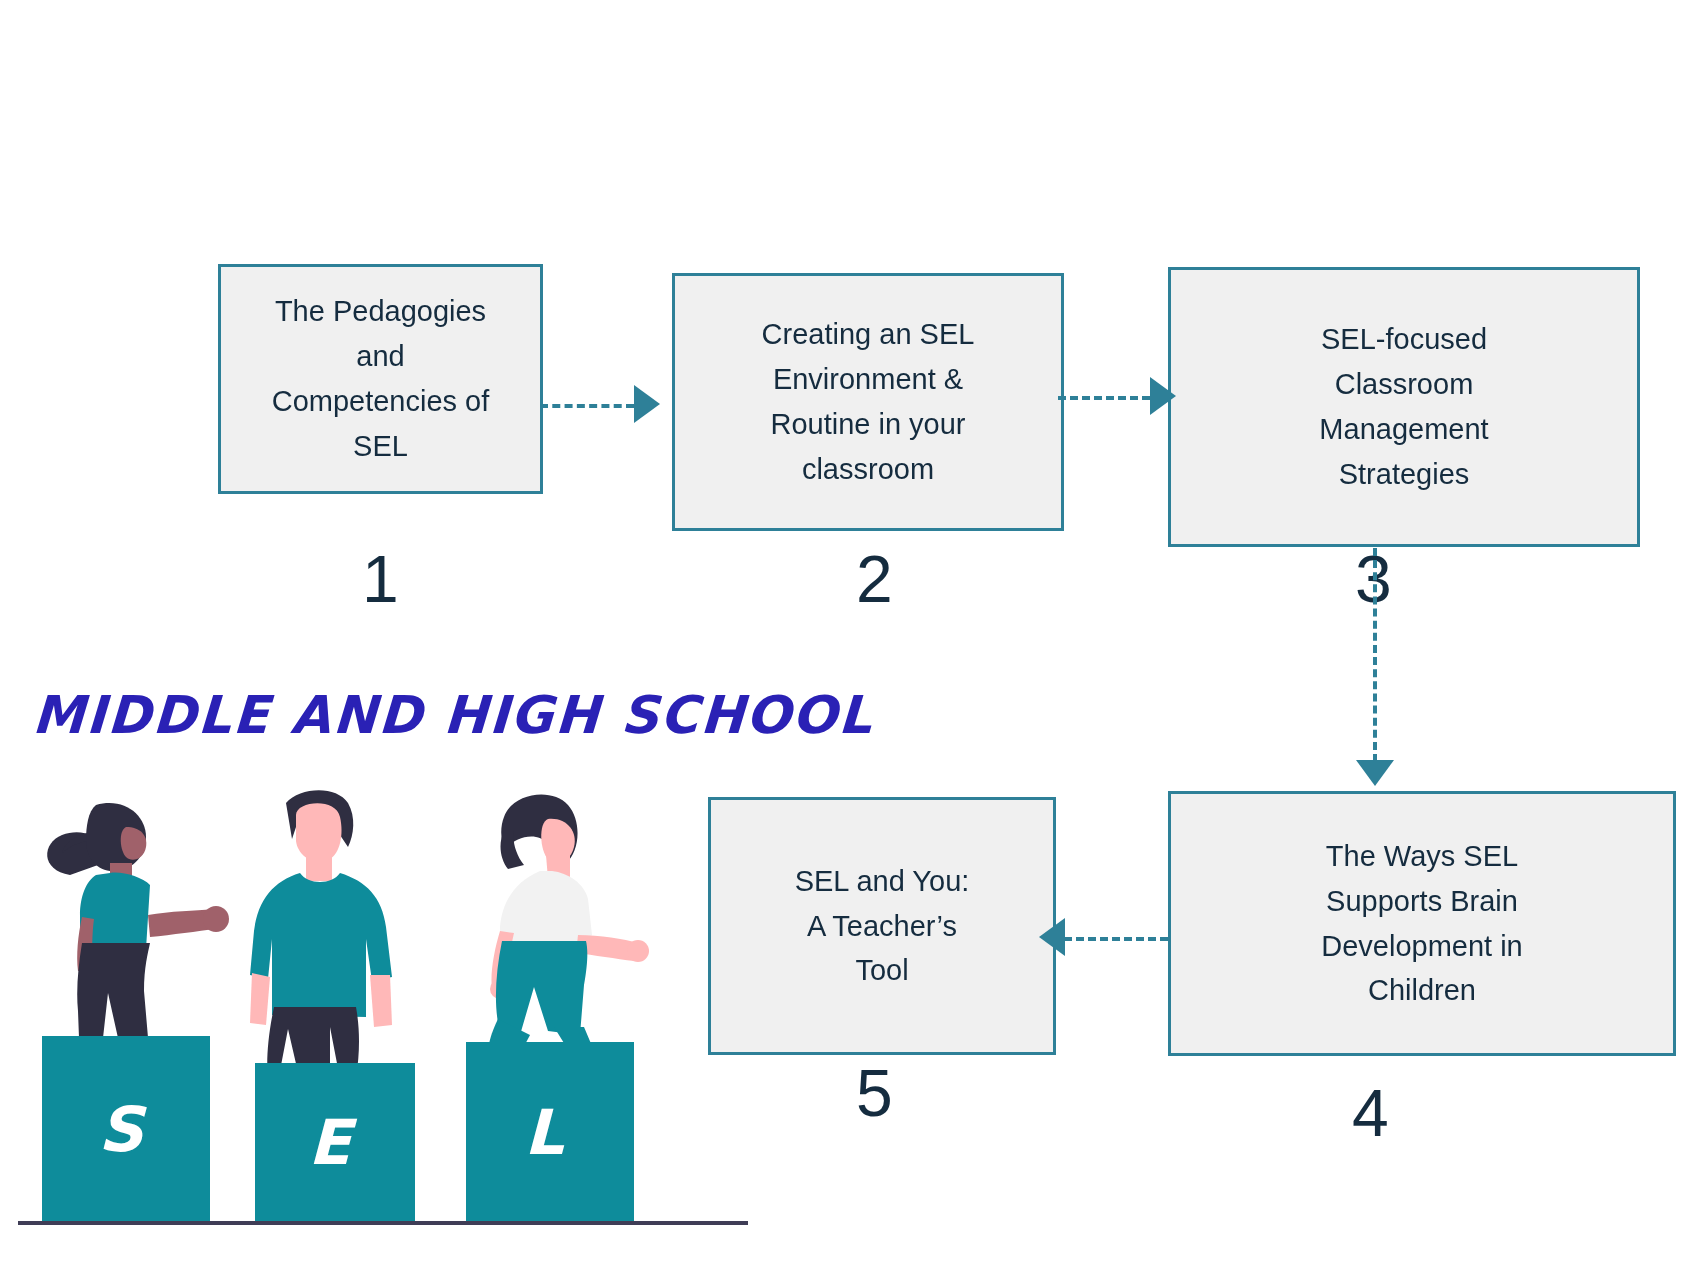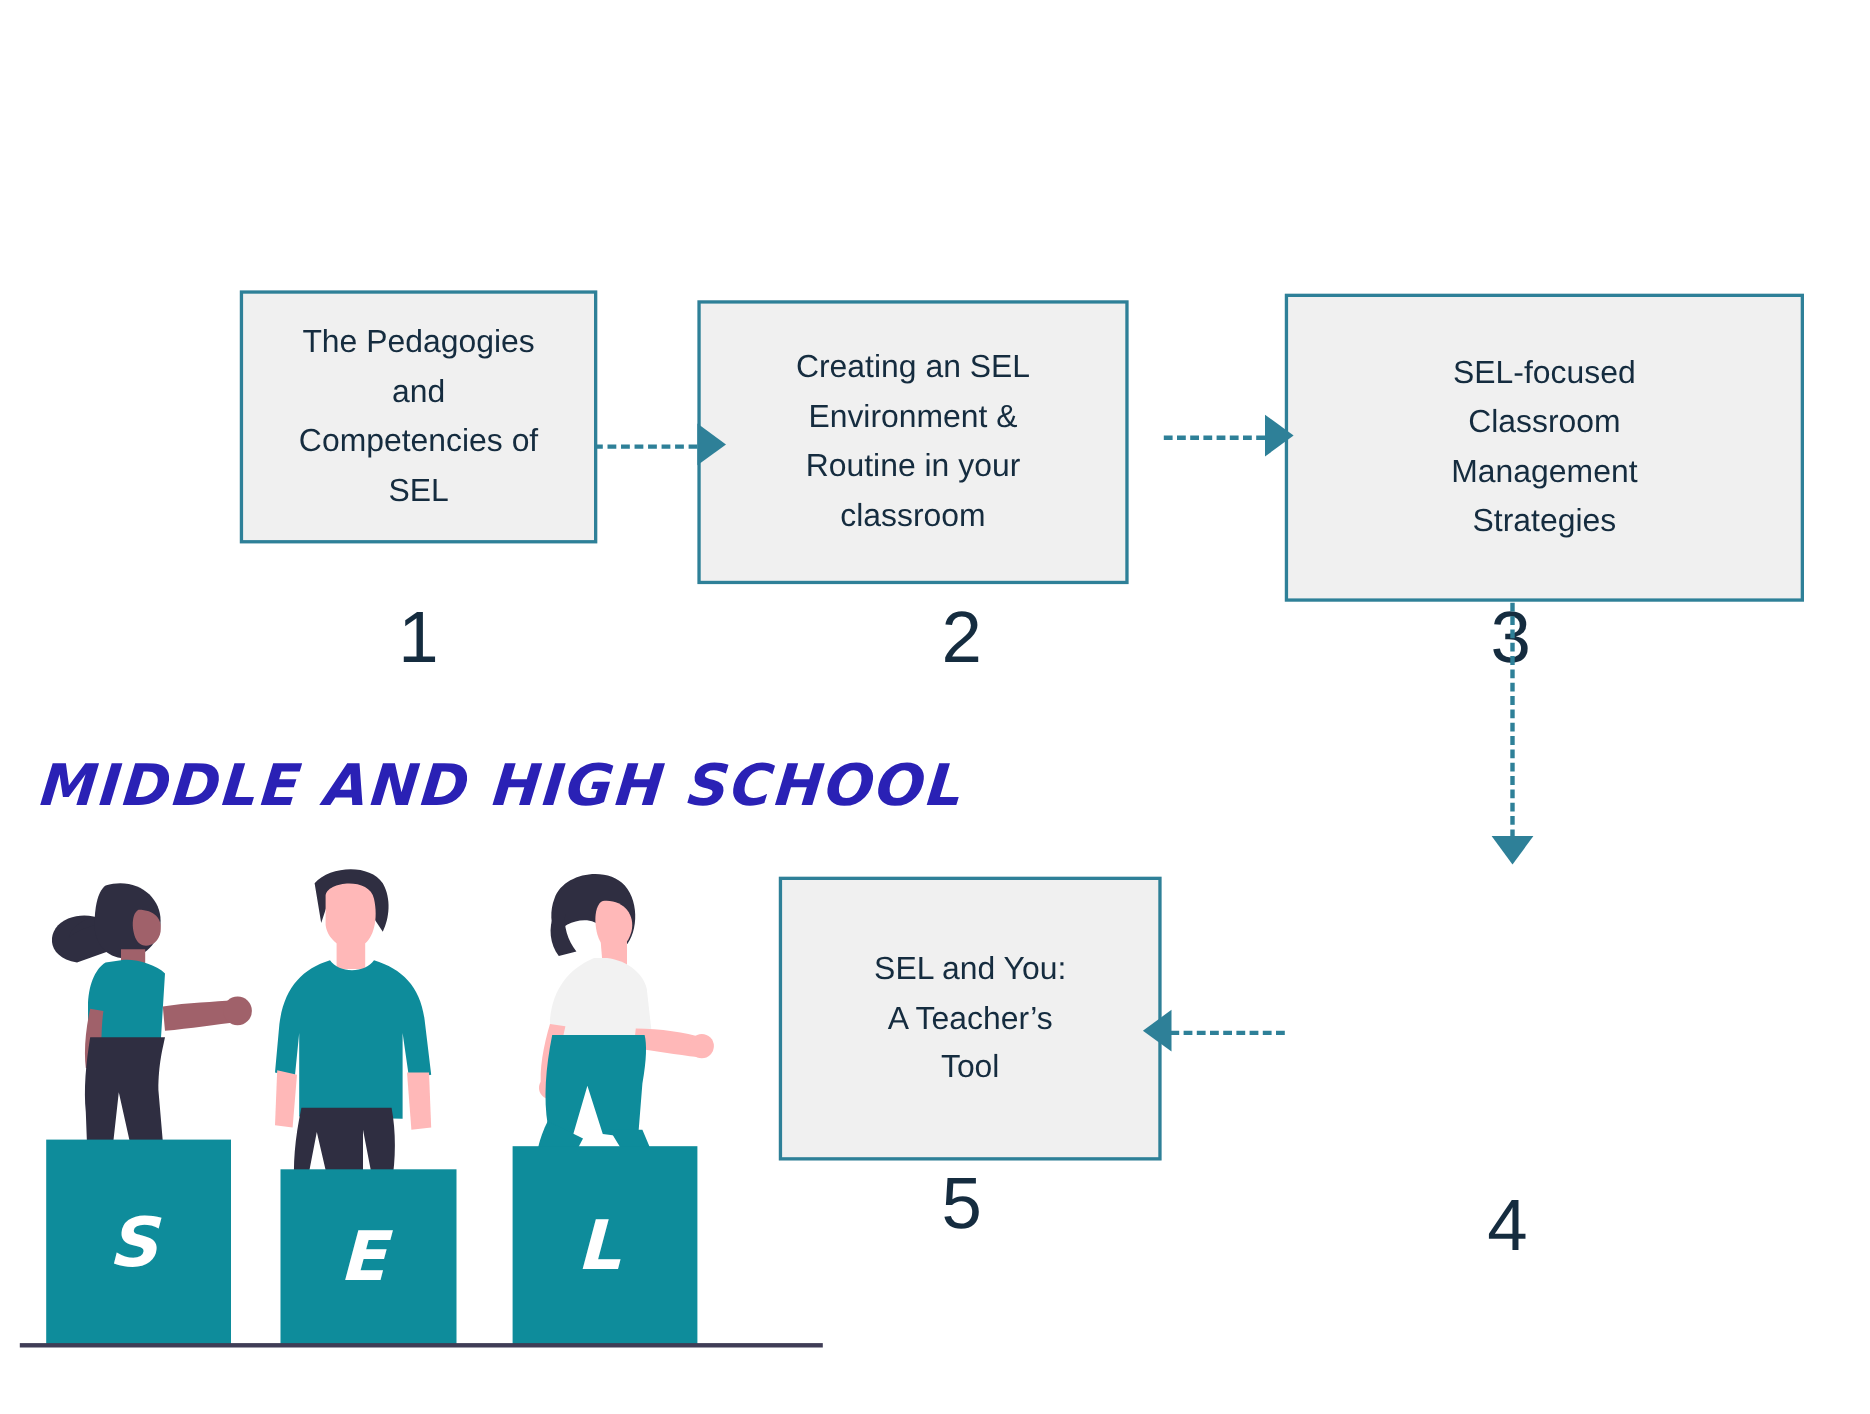--- a/index.html
+++ b/index.html
@@ -41,21 +41,21 @@
   }
   .flow-box .box-text{
     color:#152C3F;
     font-size:29px;
     line-height:1.55;
     padding:0 10px;
     white-space:pre-line;
   }
 
   #box1{left:218px;top:264px;width:325px;height:230px;}
-  #box2{left:634px;top:273px;width:392px;height:258px;}
+  #box2{left:672px;top:273px;width:392px;height:258px;}
   #box3{left:1168px;top:267px;width:472px;height:280px;}
   #box4{left:1168px;top:791px;width:508px;height:265px;}
   #box5{left:708px;top:797px;width:348px;height:258px;}
 
   
   .step-num{
     position:absolute;
     color:#152C3F;
     font-size:66px;
     font-family:"Liberation Sans",sans-serif;
@@ -164,20 +164,26 @@
 Environment &amp;
 Routine in your
 classroom</span>
   </div>
   <div class="flow-box" id="box3">
     <span class="box-text">SEL-focused
 Classroom
 Management
 Strategies</span>
   </div>
+  <div class="flow-box" id="box4">
+    <span class="box-text">The Ways SEL
+Supports Brain
+Development in
+Children</span>
+  </div>
   <div class="flow-box" id="box5">
     <span class="box-text">SEL and You:
 A Teacher’s
 Tool</span>
   </div>
 
   <div class="step-num" id="num1">1</div>
   <div class="step-num" id="num2">2</div>
   <div class="step-num" id="num3">3</div>
   <div class="step-num" id="num4">4</div>

